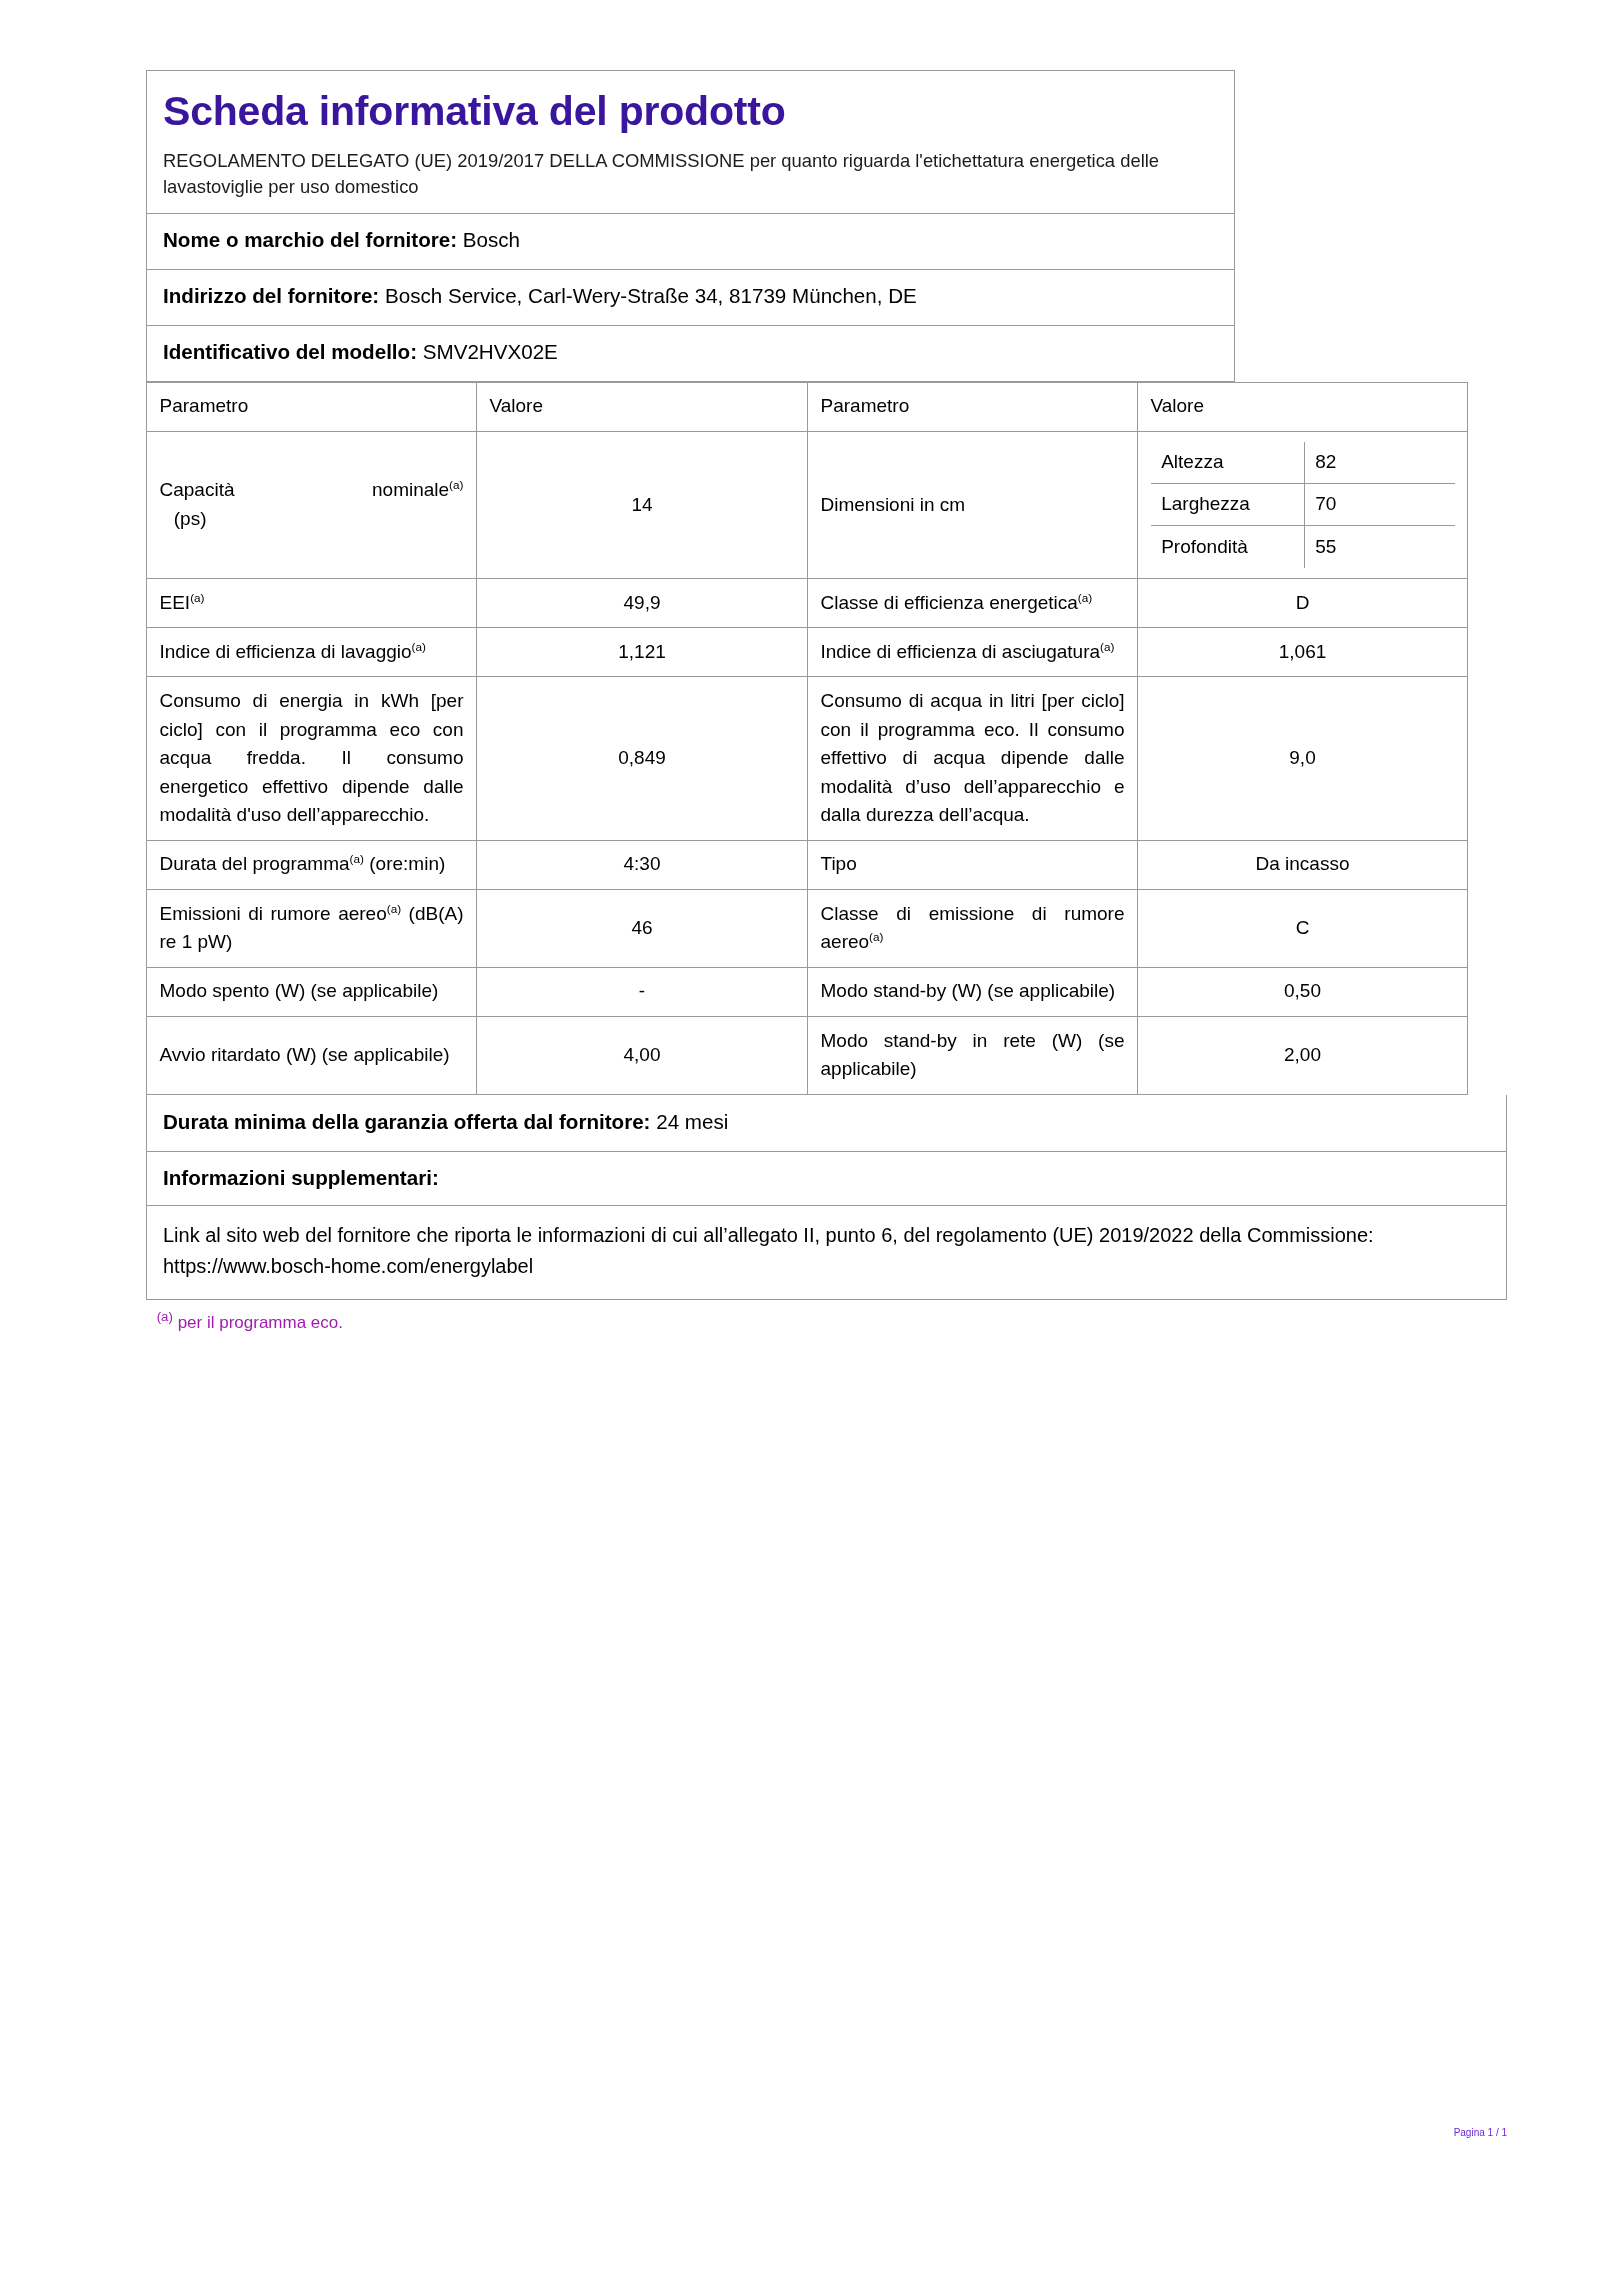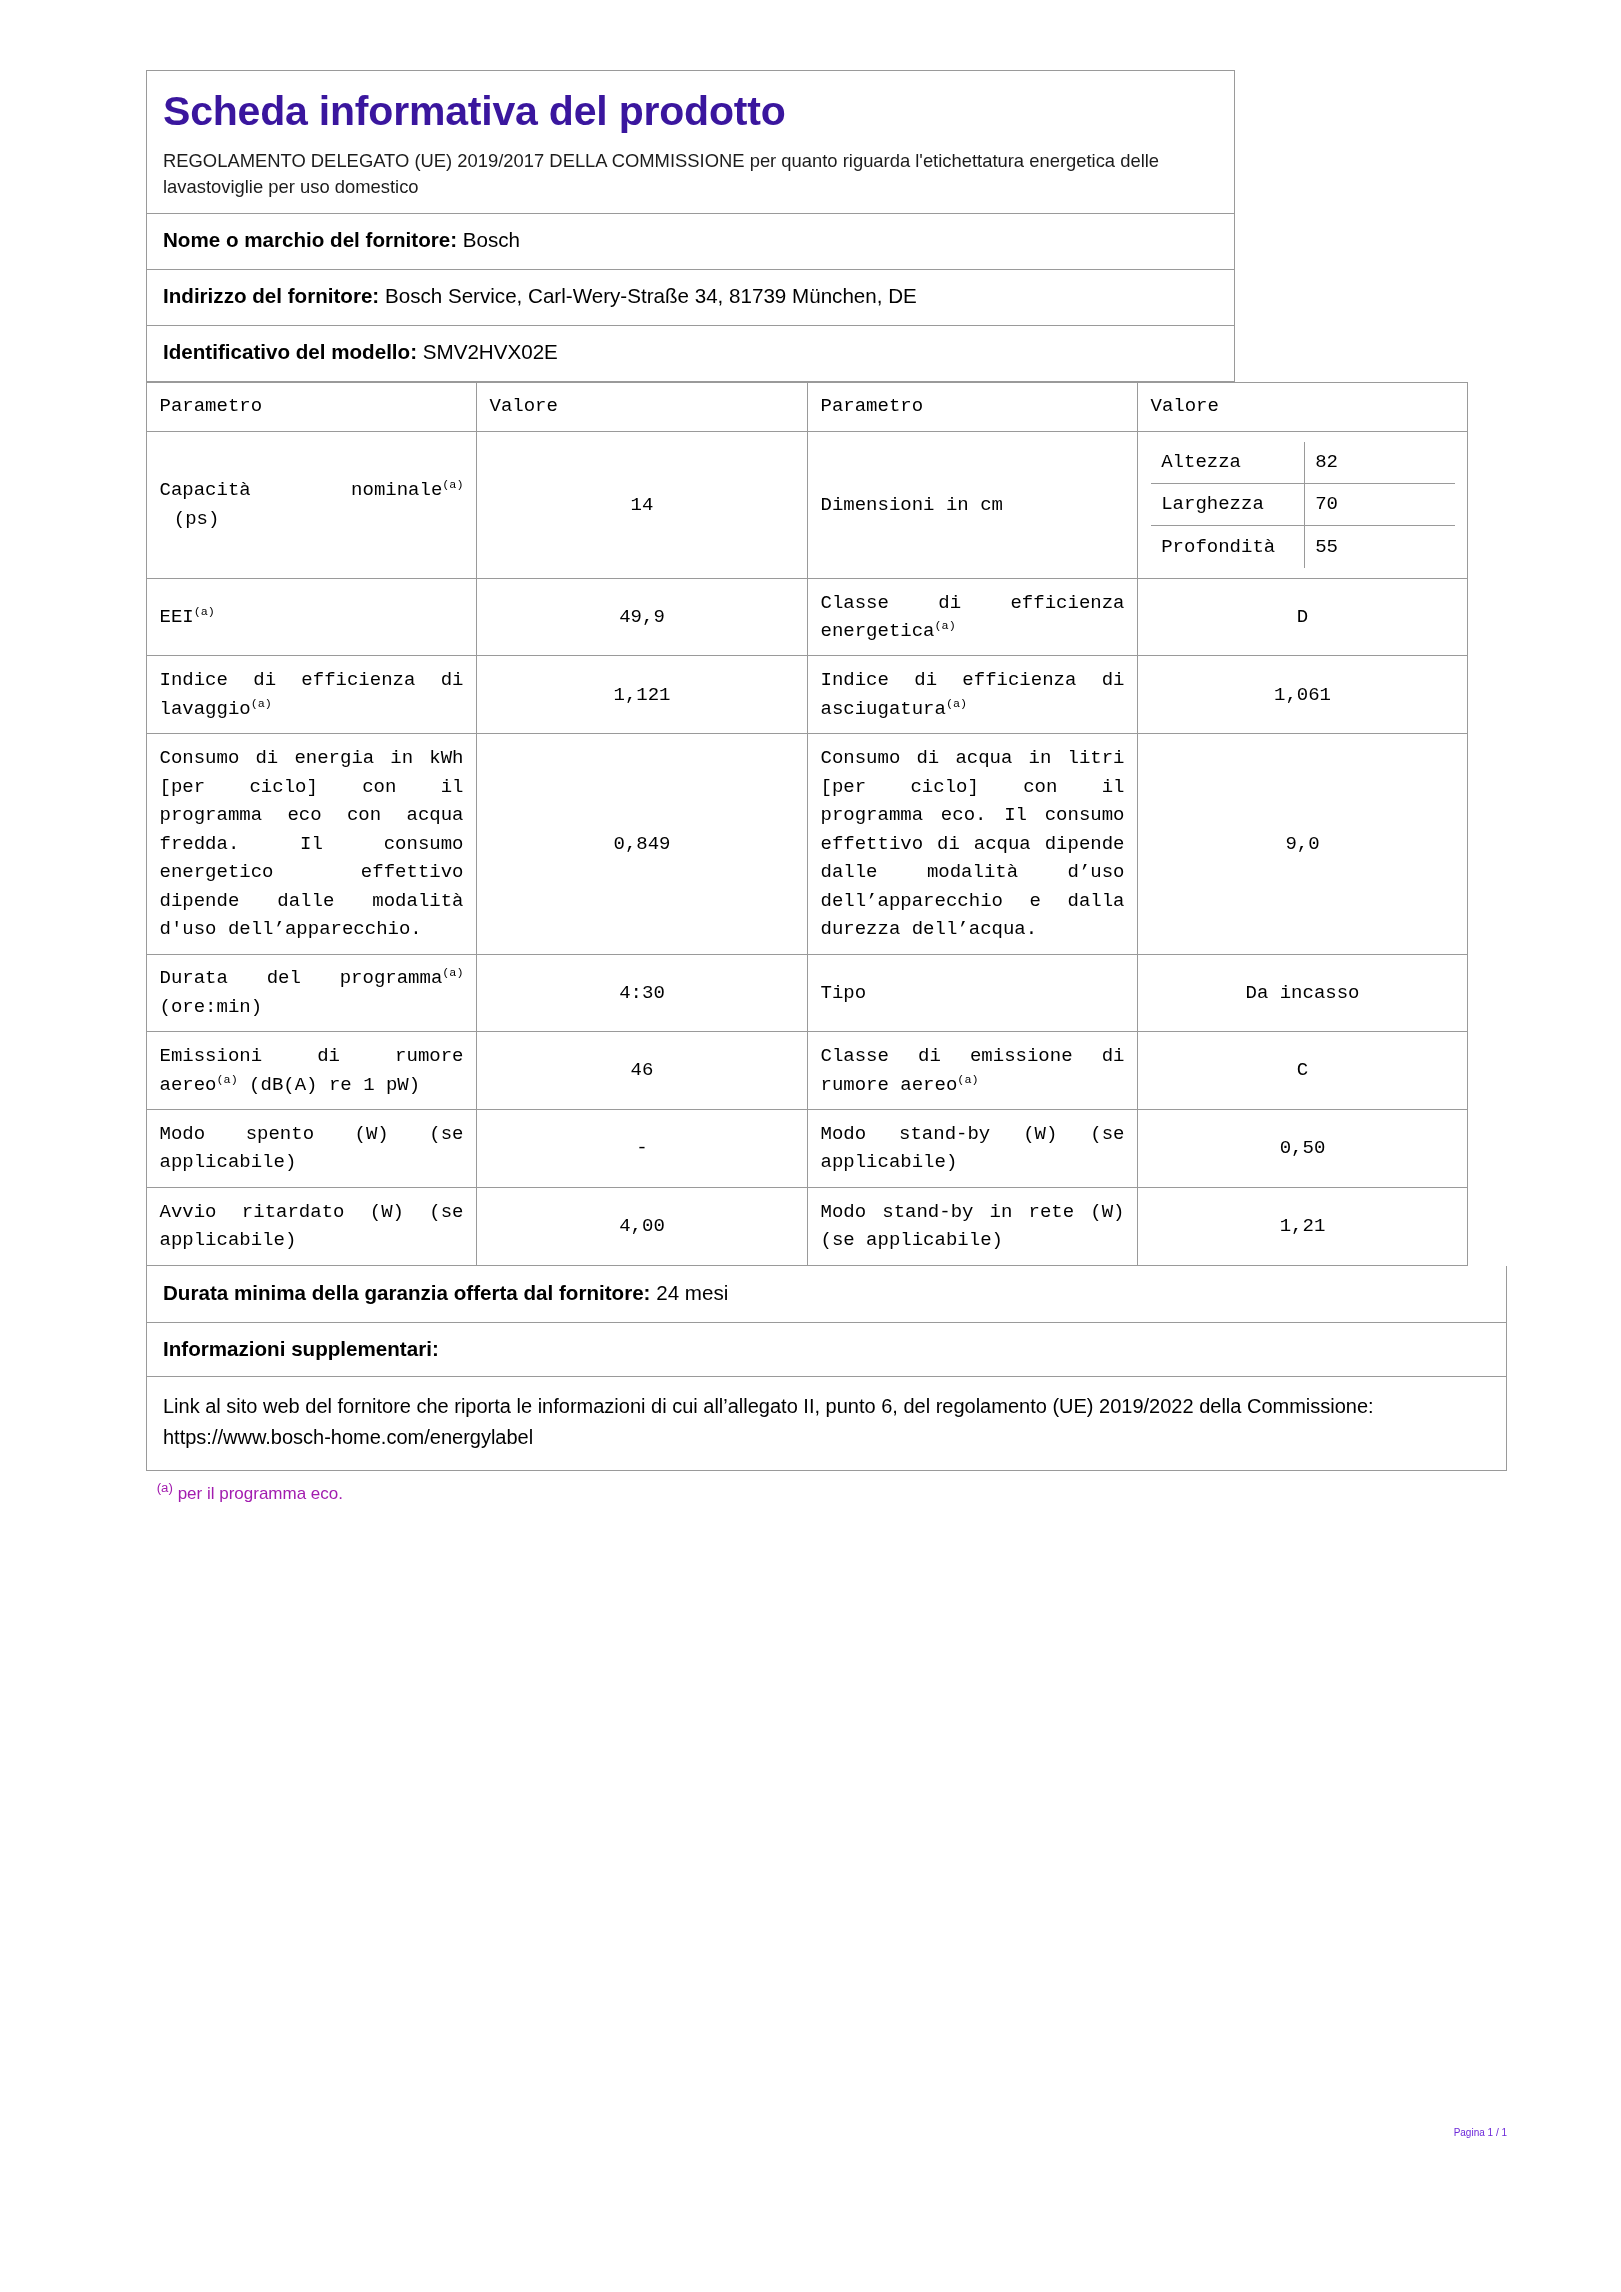--- a/index.html
+++ b/index.html
@@ -83,21 +83,20 @@
   table.params col.c4 { width: 330px; }
 
   table.params td, table.params th {
     border: 1.8px solid #9a9a9a;
     padding: 9.9px 12.5px;
     font-size: 19px;
     line-height: 1.5;
     vertical-align: middle;
     box-sizing: border-box;
     font-weight: normal;
-    font-family: Liberation Mono, monospace;
   }
   table.params th {
     text-align: left;
     font-weight: normal;
   }
   .hdr-val { text-align: center; }
   .just { text-align: justify; text-align-last: justify; hyphens: manual; }
   .just-last-left { text-align: justify; text-align-last: left; }
   .ctr { text-align: center; }
 
@@ -278,21 +277,21 @@
         <td class="just-last-left">Modo spento (W) (se applicabile)</td>
         <td class="ctr">-</td>
         <td class="just-last-left">Modo stand-by (W) (se applicabile)</td>
         <td class="ctr">0,50</td>
       </tr>
 
       <tr>
         <td class="just-last-left">Avvio ritardato (W) (se applicabile)</td>
         <td class="ctr">4,00</td>
         <td class="just-last-left">Modo stand-by in rete (W) (se applicabile)</td>
-        <td class="ctr">1,21</td>
+        <td class="ctr">2,00</td>
       </tr>
     </tbody>
   </table>
 
   <div class="tail">
     <div class="band warranty">
       <span class="k" style="font-weight:bold;">Durata minima della garanzia offerta dal fornitore:</span>
       <span>24 mesi</span>
     </div>
 

